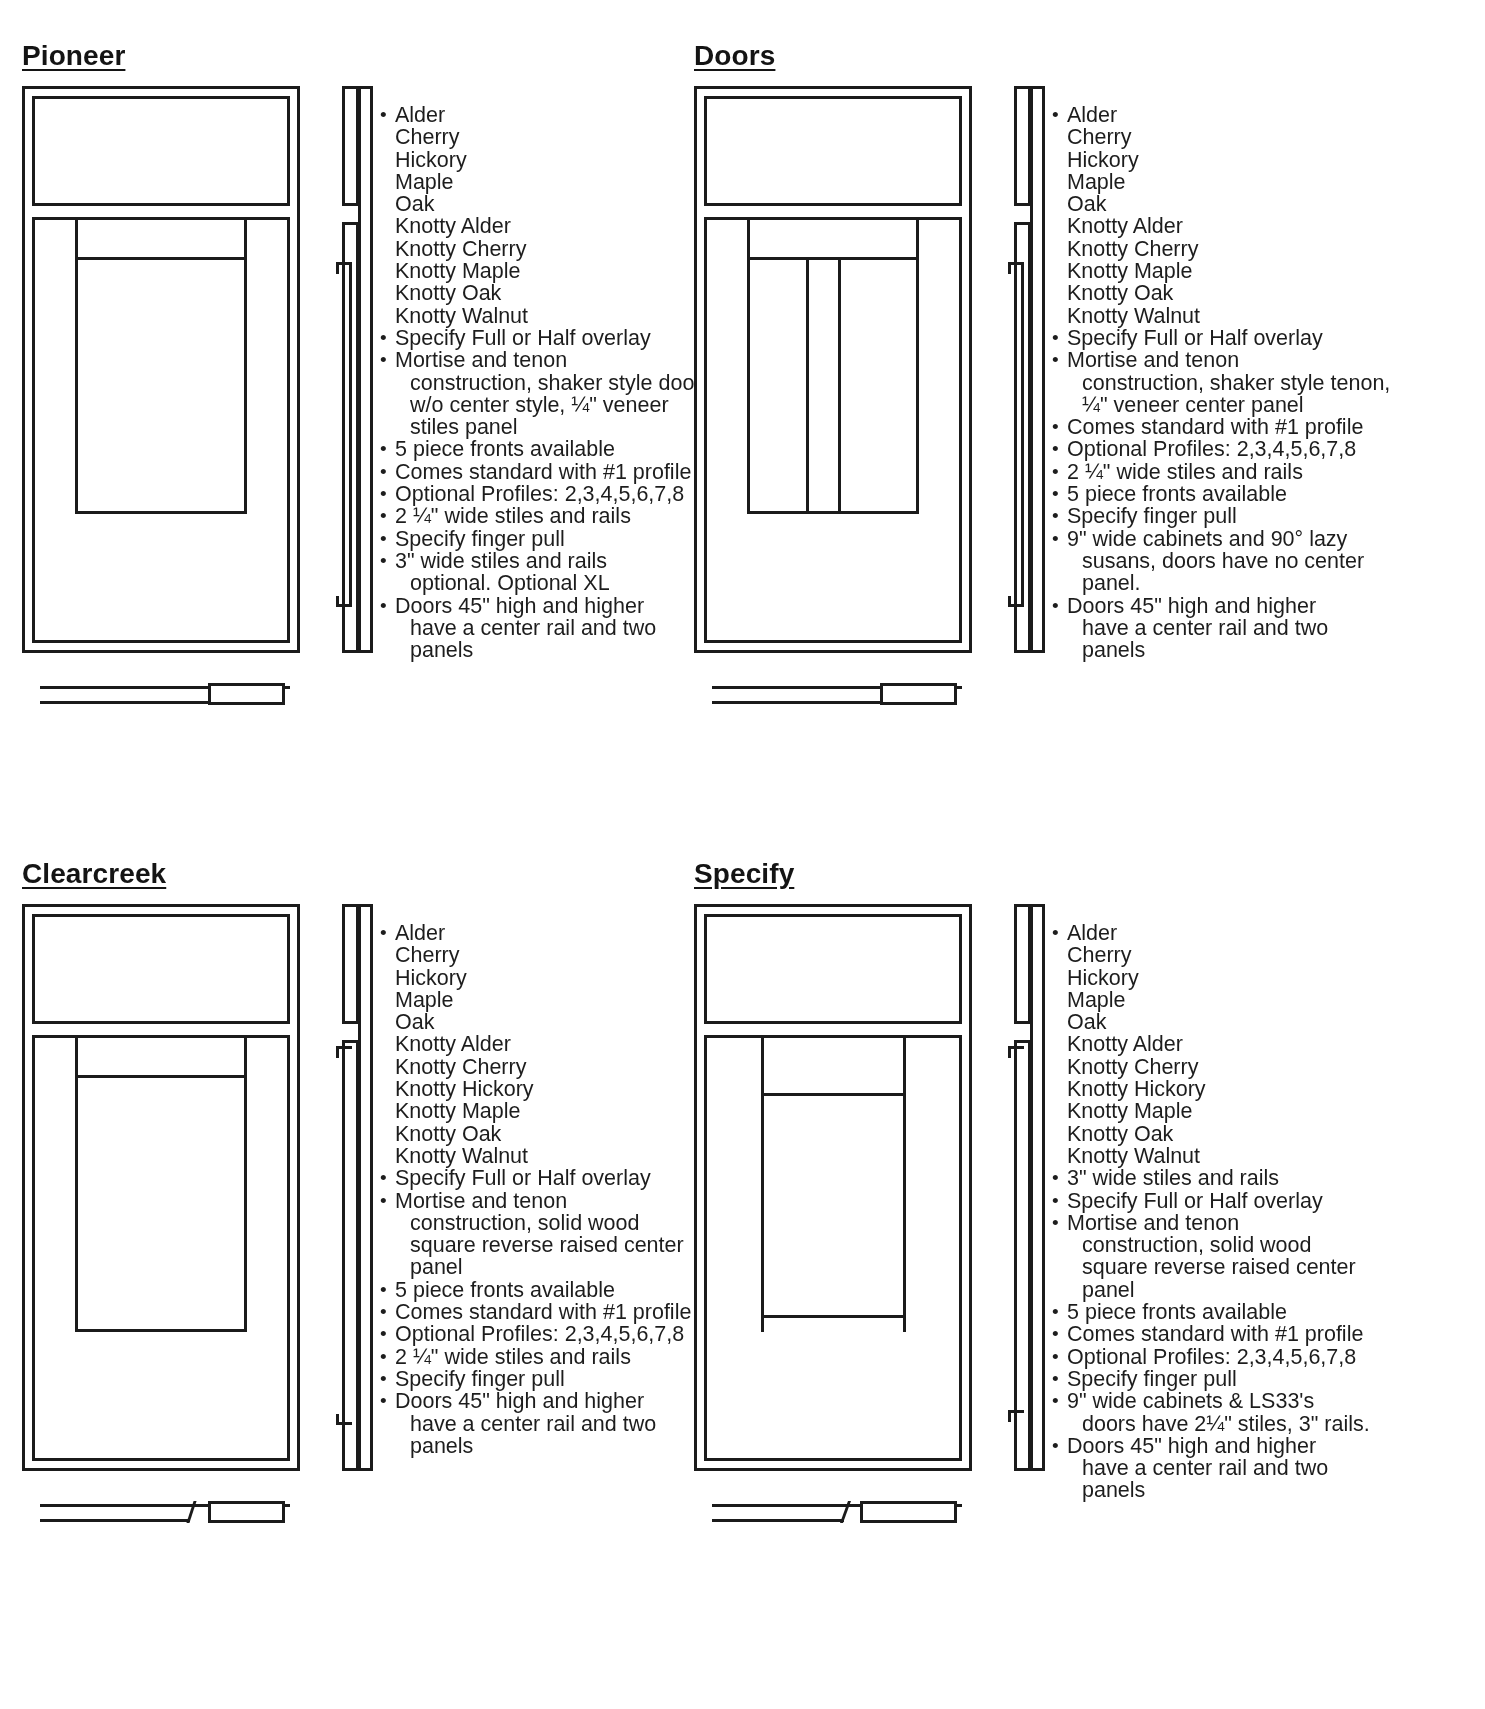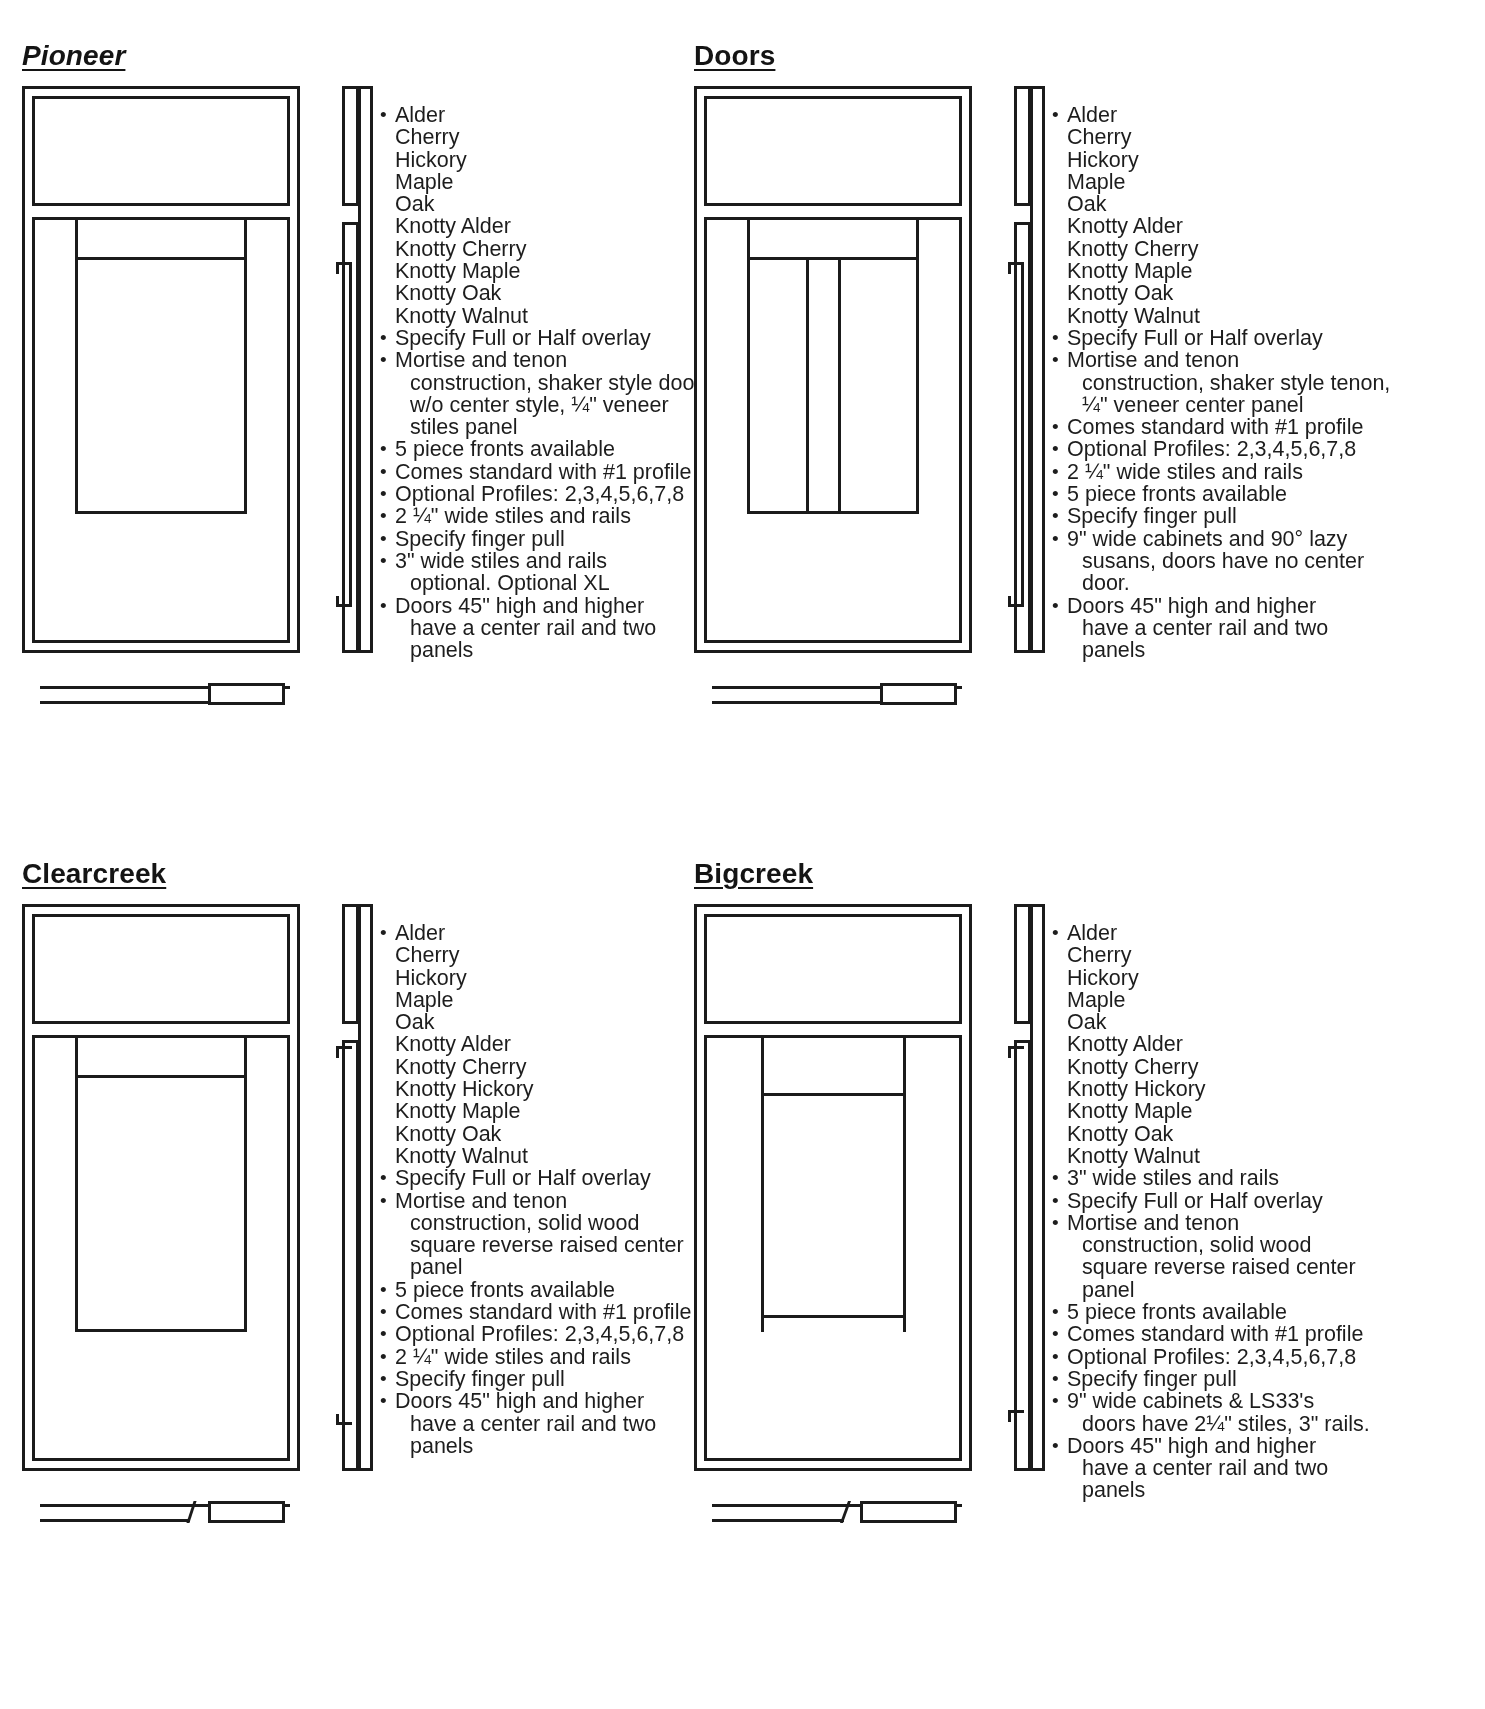--- a/index.html
+++ b/index.html
@@ -76,21 +76,21 @@
   .section-view .sv{position:absolute;background:#1b1b1b;}
   .section-view .svbox{position:absolute;box-sizing:border-box;border:3px solid #1b1b1b;background:#fff;}
 </style>
 </head>
 <body>
 
 <div class="sheet">
 
   <div class="panel" id="panel-pioneer">
 
-    <div class="style-title" style="left:22px;top:40px;font-style:italic;">Pioneer</div>
+    <div class="style-title" style="left:22px;top:40px;">Pioneer</div>
 
     <div class="door" style="left:22px;top:86px;width:278px;height:567px;">
       <div class="door-inner">
 
         <div class="rect" style="left:7px;top:7px;right:7px;height:110px;"></div>
 
         <div class="rect" style="left:7px;top:128px;right:7px;bottom:7px;"></div>
 
         <div class="ln" style="left:50px;top:131px;width:3px;height:294px;"></div>
 
@@ -269,21 +269,21 @@
         </div>
         <div class="li">
           <span class="wrapline">5 piece fronts available</span>
         </div>
         <div class="li">
           <span class="wrapline">Specify finger pull</span>
         </div>
         <div class="li">
           <span class="wrapline">9" wide cabinets and 90° lazy</span>
           <span class="wrapline cont">susans, doors have no center</span>
-          <span class="wrapline cont">door.</span>
+          <span class="wrapline cont">panel.</span>
         </div>
         <div class="li">
           <span class="wrapline">Doors 45" high and higher</span>
           <span class="wrapline cont">have a center rail and two</span>
           <span class="wrapline cont">panels</span>
         </div>
       </div>
   </div>
 
   <div class="panel" id="panel-clearcreek">
@@ -377,21 +377,21 @@
         <div class="li">
           <span class="wrapline">Doors 45" high and higher</span>
           <span class="wrapline cont">have a center rail and two</span>
           <span class="wrapline cont">panels</span>
         </div>
       </div>
   </div>
 
   <div class="panel" id="panel-bigcreek">
 
-    <div class="style-title" style="left:22px;top:40px;">Bigcreek</div>
+    <div class="style-title" style="left:22px;top:40px;">Specify</div>
 
     <div class="door" style="left:22px;top:86px;width:278px;height:567px;">
       <div class="door-inner">
         <div class="rect" style="left:7px;top:7px;right:7px;height:110px;"></div>
         <div class="rect" style="left:7px;top:128px;right:7px;bottom:7px;"></div>
         <div class="ln" style="left:64px;top:131px;width:3px;height:294px;"></div>
         <div class="ln" style="left:206px;top:131px;width:3px;height:294px;"></div>
         <div class="ln" style="left:64px;top:186px;width:145px;height:3px;"></div>
         <div class="ln" style="left:64px;top:408px;width:145px;height:3px;"></div>
       </div>

